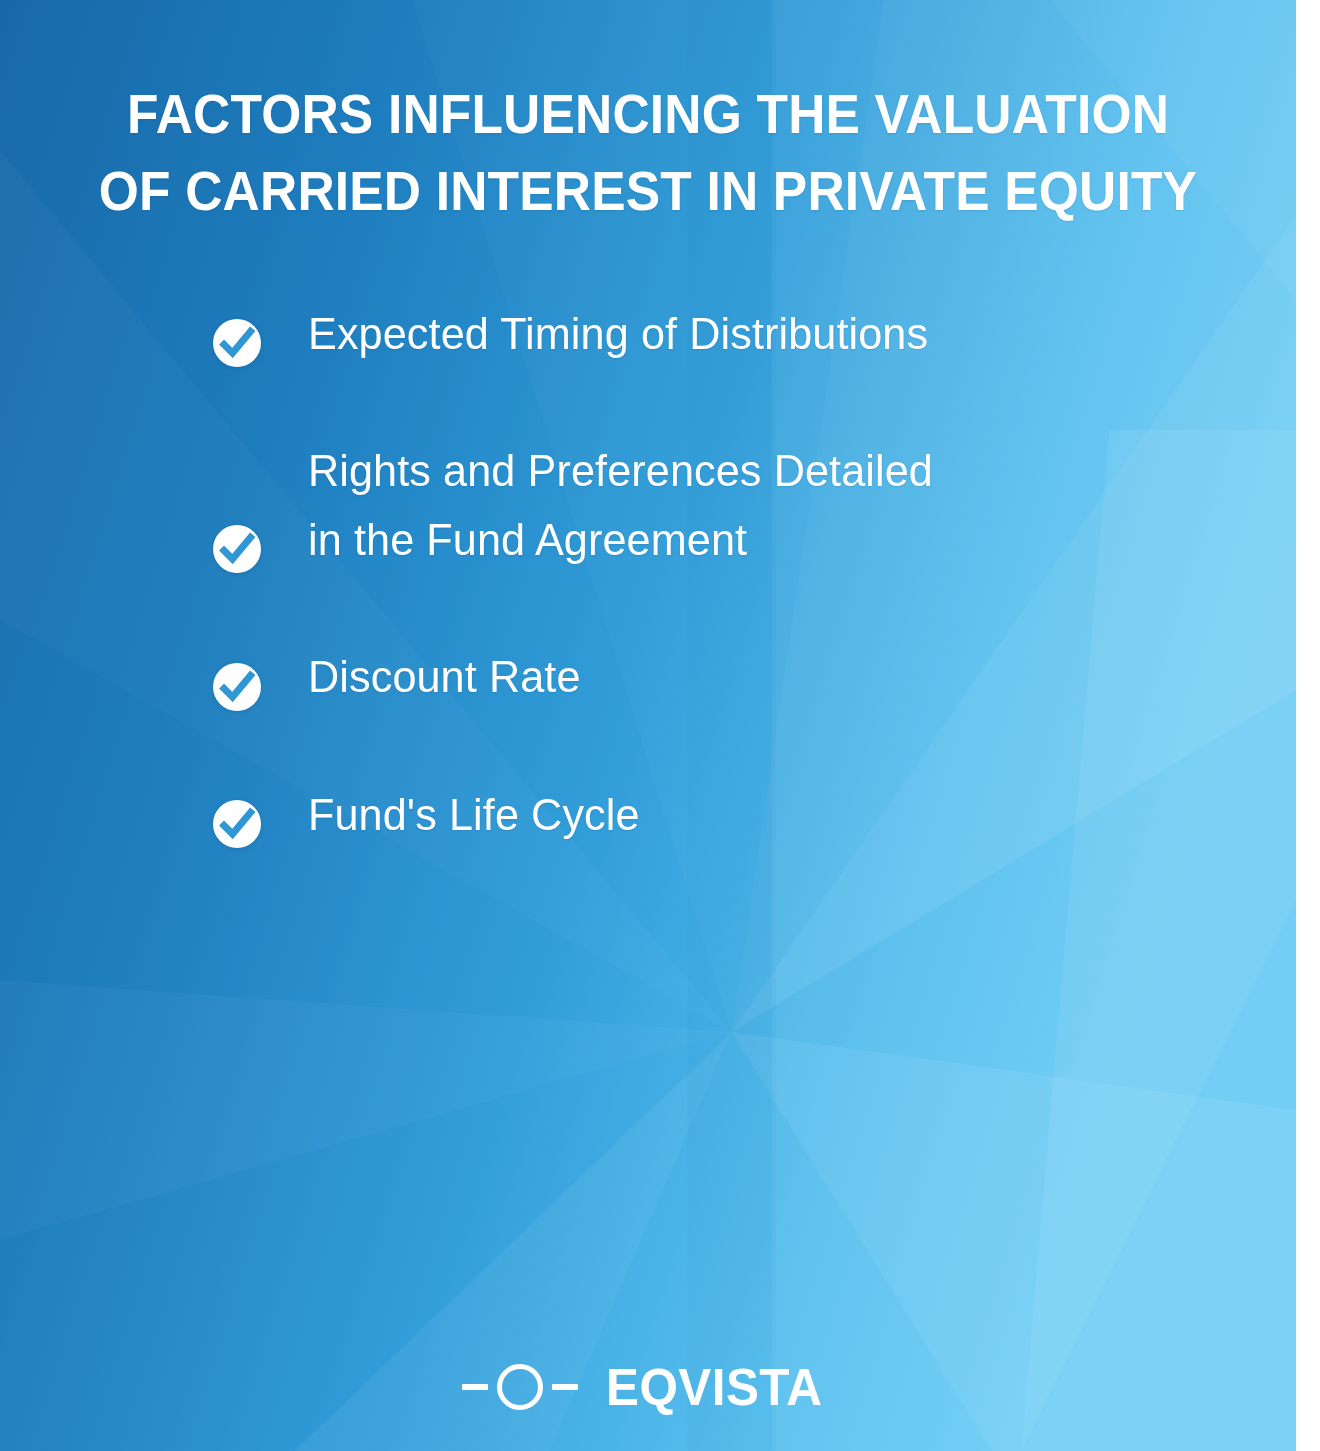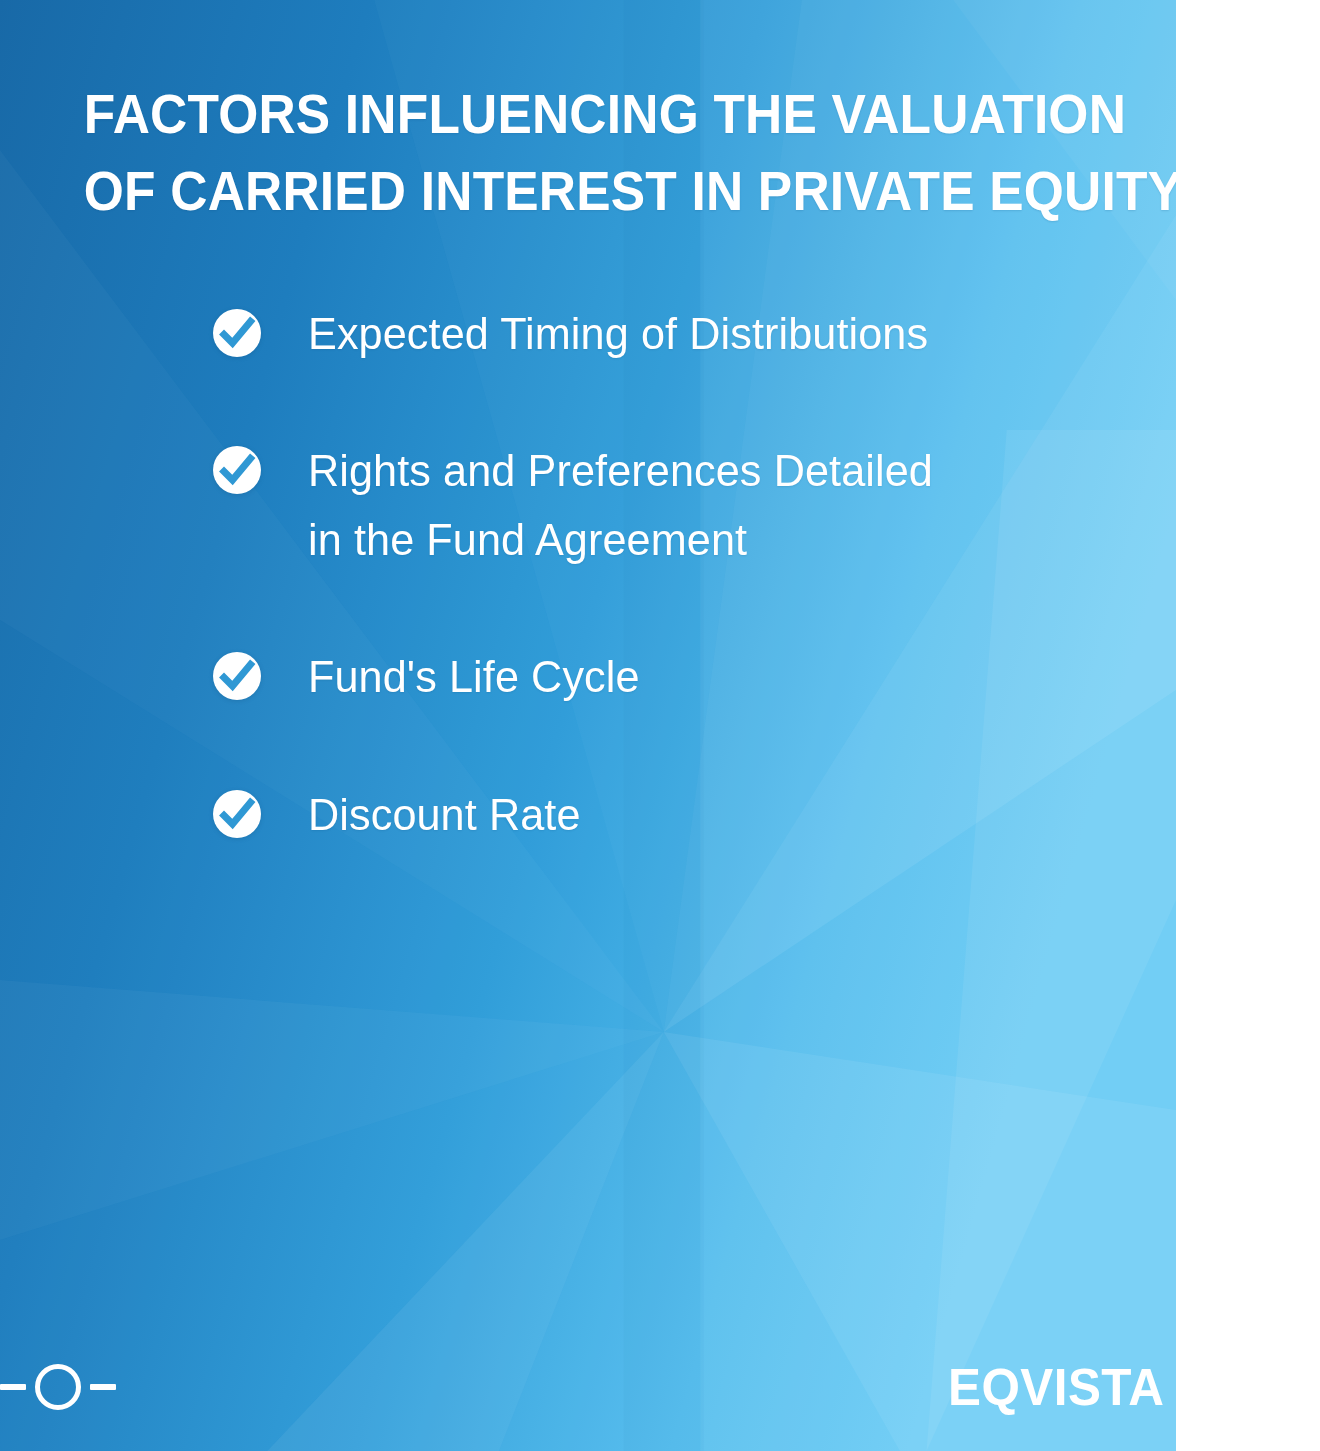--- a/index.html
+++ b/index.html
@@ -2,21 +2,21 @@
 <html><head>
 <meta charset="utf-8">
 <style>
   html, body {
     margin: 0;
     padding: 0;
     background: #ffffff;
   }
   .poster {
     position: relative;
-    width: 1176px;
+    width: 1296px;
     height: 1451px;
     overflow: hidden;
     font-family: "Liberation Sans", "DejaVu Sans", sans-serif;
     background: linear-gradient(118deg, #1467a6 0%, #1a79bb 26%, #2a9ad8 52%, #4ab8ec 74%, #62c8f4 100%);
   }
 
   
   .bg-layer {
     position: absolute;
     inset: 0;
@@ -54,21 +54,21 @@
     position: absolute;
     left: 212px;
     top: 300px;
     width: 1000px;
     margin: 0;
     padding: 0;
     list-style: none;
   }
   .check-item {
     display: flex;
-    align-items: flex-start;
+    align-items: flex-end;
     margin-bottom: 69px;
   }
   .check-item:last-child { margin-bottom: 0; }
 
   .check-icon {
     flex: 0 0 auto;
     width: 50px;
     height: 50px;
     margin-top: 8px;
     position: relative;
@@ -94,21 +94,21 @@
   }
 
   
   .logo {
     position: absolute;
     left: 0;
     right: 0;
     bottom: 38px;
     display: flex;
     align-items: center;
-    justify-content: space-between;
+    justify-content: center;
     gap: 4px;
   }
   .logo-mark {
     display: flex;
     align-items: center;
     margin-right: 24px;
   }
   .logo-dash {
     width: 26px;
     height: 6px;
@@ -203,31 +203,31 @@
     </li>
 
 
     <li class="check-item">
       <span class="check-icon">
         <svg viewBox="0 0 50 50" aria-hidden="true">
           <circle cx="25" cy="25" r="24" fill="#ffffff"></circle>
           <path d="M12 26.5 L20.5 35 L38.5 13.5" fill="none" stroke="#2f98d4" stroke-width="7" stroke-linecap="square" stroke-linejoin="miter"></path>
         </svg>
       </span>
+      <span class="check-label">Discount Rate</span>
+    </li>
+
+    <li class="check-item">
+      <span class="check-icon">
+        <svg viewBox="0 0 50 50" aria-hidden="true">
+          <circle cx="25" cy="25" r="24" fill="#ffffff"></circle>
+          <path d="M12 26.5 L20.5 35 L38.5 13.5" fill="none" stroke="#2f98d4" stroke-width="7" stroke-linecap="square" stroke-linejoin="miter"></path>
+        </svg>
+      </span>
       <span class="check-label">Fund's Life Cycle</span>
-    </li>
-
-    <li class="check-item">
-      <span class="check-icon">
-        <svg viewBox="0 0 50 50" aria-hidden="true">
-          <circle cx="25" cy="25" r="24" fill="#ffffff"></circle>
-          <path d="M12 26.5 L20.5 35 L38.5 13.5" fill="none" stroke="#2f98d4" stroke-width="7" stroke-linecap="square" stroke-linejoin="miter"></path>
-        </svg>
-      </span>
-      <span class="check-label">Discount Rate</span>
     </li>
 
   </ul>
 
   <div class="logo">
     <span class="logo-mark">
       <span class="logo-dash"></span>
       <span class="logo-circle"></span>
       <span class="logo-dash"></span>
     </span>

